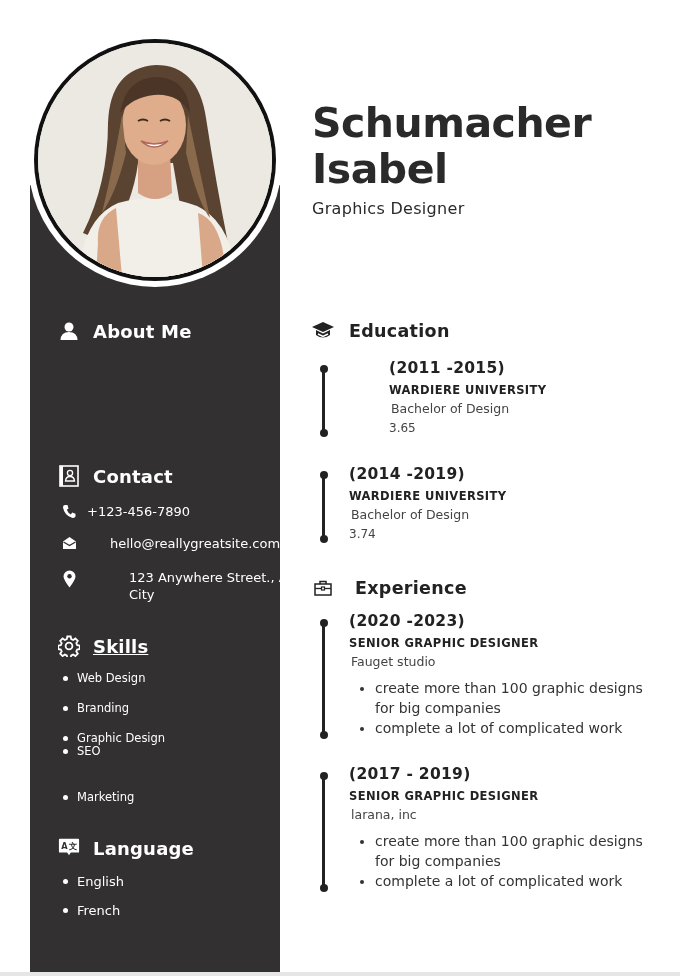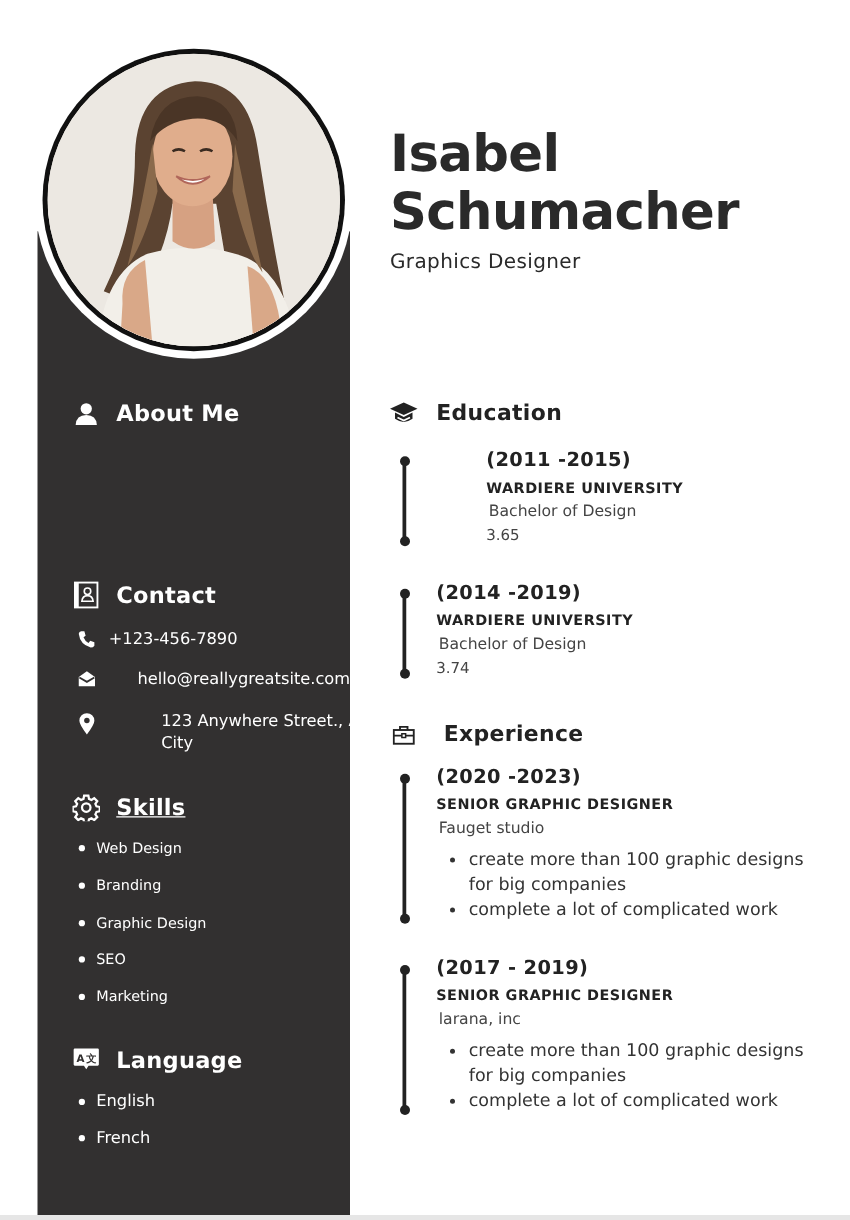--- a/index.html
+++ b/index.html
@@ -158,21 +158,21 @@
       <span>Web Design</span>
     </div>
   <div class="bullet-item skill" style="top:701px;">
       <span class="dot"></span>
       <span>Branding</span>
     </div>
   <div class="bullet-item skill" style="top:731px;">
       <span class="dot"></span>
       <span>Graphic Design</span>
     </div>
-  <div class="bullet-item skill" style="top:760px;">
+  <div class="bullet-item skill" style="top:744px;">
       <span class="dot"></span>
       <span>SEO</span>
     </div>
   <div class="bullet-item skill" style="top:790px;">
       <span class="dot"></span>
       <span>Marketing</span>
     </div>
 
   <div class="side-section" style="top:835px;">
     <div class="side-head">
@@ -189,22 +189,22 @@
   <div class="bullet-item lang" style="top:874px;">
       <span class="dot"></span>
       <span>English</span>
     </div>
   <div class="bullet-item lang" style="top:903px;">
       <span class="dot"></span>
       <span>French</span>
     </div>
 
   <div class="name">
+    <div>Schumacher</div>
     <div>Isabel</div>
-    <div>Schumacher</div>
   </div>
   <div class="role">Graphics Designer</div>
 
   <div class="r-head" style="left:311px; top:320px;">
     <span class="ico">
       <svg width="24" height="20" viewBox="0 0 24 20">
           <path d="M12 1 L23 6 L12 11 L1 6 Z" fill="#222"></path>
           <path d="M5 9 V14 Q12 19 19 14 V9 L12 12.5 Z" fill="#222"></path>
           <path d="M7 13 L12 15.5 L17 13" stroke="#fff" stroke-width="1.4" fill="none"></path>
         </svg>

